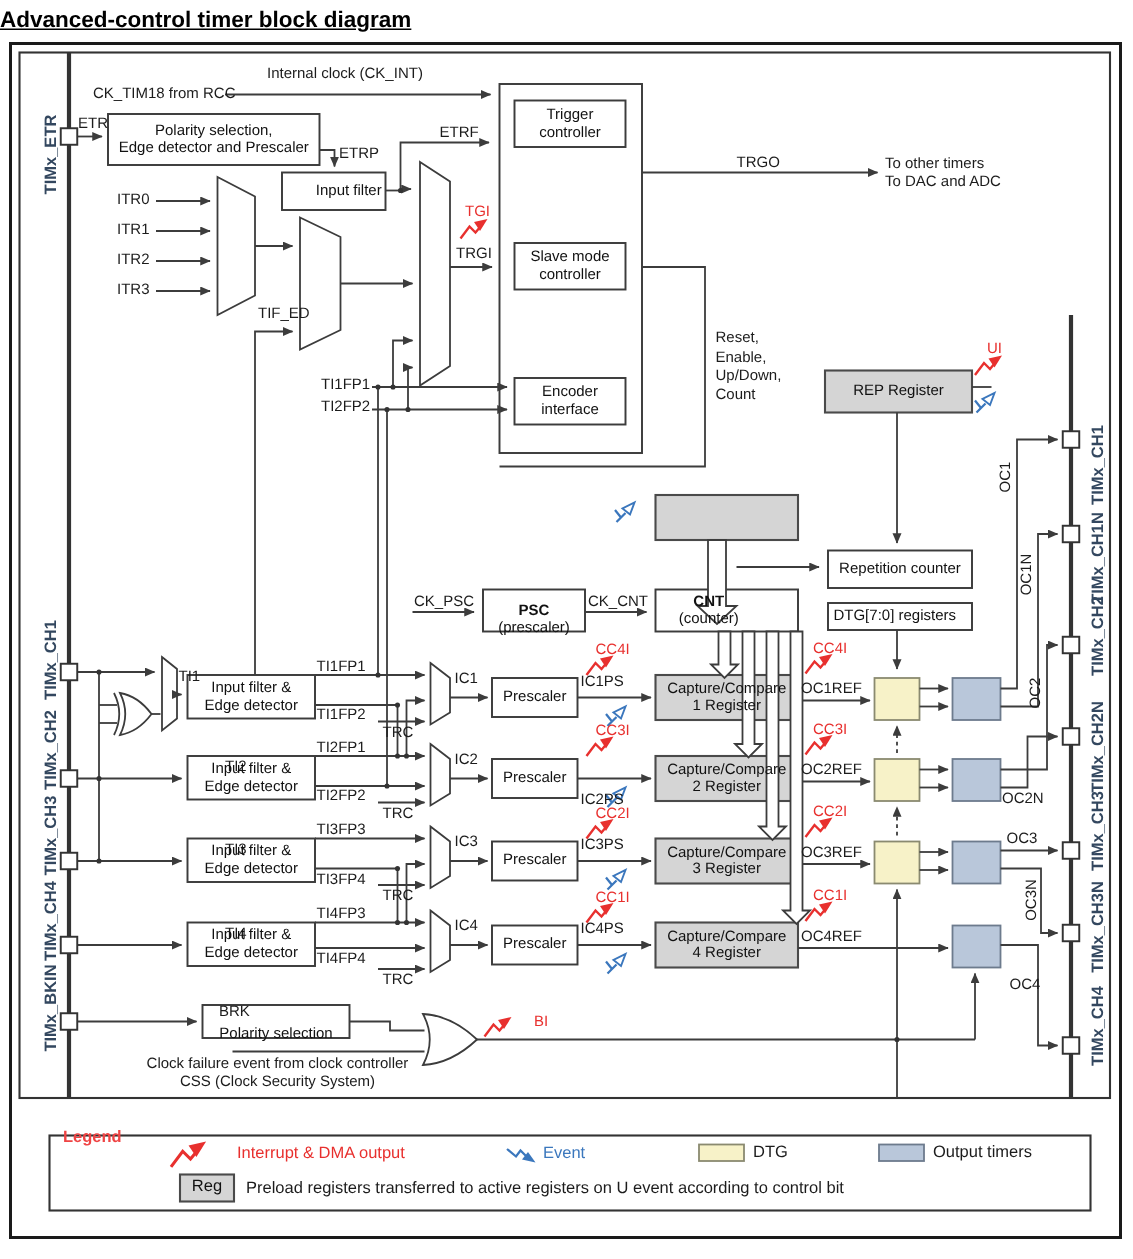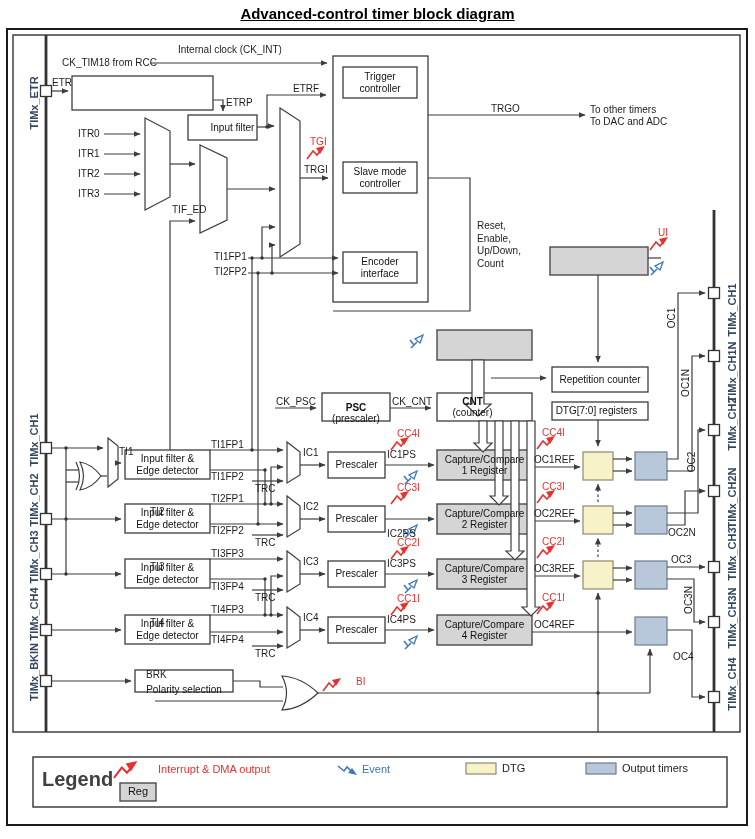--- a/index.html
+++ b/index.html
@@ -10,24 +10,24 @@
   .bx{position:absolute;display:flex;align-items:center;justify-content:center;text-align:center;
       white-space:pre-line;font-size:10px;line-height:11.5px;color:#111;}
   .bx2{flex-direction:column;}
   .rot{position:absolute;transform:translate(-50%,-50%) rotate(-90deg);font-weight:bold;
        font-size:11px;color:#33475f;white-space:nowrap;}
   .rots{position:absolute;transform:translate(-50%,-50%) rotate(-90deg);font-size:10px;
         color:#1c1c1c;white-space:nowrap;}
   .red{color:#e8302e;}
   .blu{color:#3b77bd;}
   .b{font-weight:bold;}
-  #title{position:absolute;left:0;right:0;top:5px;text-align:center;font-weight:bold;
+  #title{position:absolute;left:0;right:0;top:5px;font-weight:bold;
          font-size:15px;color:#000;}
   #title span{text-decoration:underline;}
-  #legend-title{position:absolute;left:42px;top:768px;font-weight:bold;font-size:20px;color:#404040;}
+  #legend-title{position:absolute;left:42px;top:752px;font-weight:bold;font-size:11px;color:#ef4444;}
 </style>
 </head>
 <body>
 
 <div id="wrap">
 
 <svg width="755" height="839" viewBox="0 0 755 839">
   <defs>
     <marker id="m" markerWidth="9" markerHeight="8" refX="6.5" refY="3" orient="auto" markerUnits="userSpaceOnUse">
       <path d="M0,0 L7,3 L0,6 Z" fill="#3c3c3c"></path>
@@ -277,20 +277,22 @@
       <polygon points="357,775 348,773 352,768" fill="#3b77bd"></polygon>
     </g>
   </g>
 </svg>
 
 <div id="title"><span>Advanced-control timer block diagram</span></div>
 
 <div class="l" style="left:62px;top:57px">CK_TIM18 from RCC</div>
 <div class="l" style="left:178px;top:44px">Internal clock (CK_INT)</div>
 <div class="l" style="left:52px;top:77px">ETR</div>
+<div class="bx" style="left:72px;top:76px;width:141px;height:34px">Polarity selection,
+Edge detector and Prescaler</div>
 <div class="l" style="left:226px;top:97px">ETRP</div>
 <div class="bx" style="left:188px;top:115px;width:89px;height:25px">Input filter</div>
 <div class="l" style="left:293px;top:83px">ETRF</div>
 <div class="bx" style="left:343px;top:67px;width:74px;height:31px">Trigger
 controller</div>
 <div class="l" style="left:491px;top:103px">TRGO</div>
 <div class="l" style="left:590px;top:104px;white-space:pre-line;line-height:12px">To other timers
 To DAC and ADC</div>
 <div class="l" style="left:78px;top:128px">ITR0</div>
 <div class="l" style="left:78px;top:148px">ITR1</div>
@@ -303,20 +305,21 @@
 controller</div>
 <div class="l" style="left:214px;top:251px">TI1FP1</div>
 <div class="l" style="left:214px;top:266px">TI2FP2</div>
 <div class="bx" style="left:343px;top:252px;width:74px;height:31px">Encoder
 interface</div>
 <div class="l" style="left:477px;top:220px;white-space:pre-line;line-height:12.5px">Reset,
 Enable,
 Up/Down,
 Count</div>
 
+<div class="bx" style="left:550px;top:247px;width:98px;height:28px">REP Register</div>
 <div class="l red" style="left:658px;top:227px">UI</div>
 <div class="bx" style="left:552px;top:367px;width:96px;height:25px">Repetition counter</div>
 <div class="l" style="left:276px;top:396px">CK_PSC</div>
 <div class="bx bx2" style="left:322px;top:393px;width:68px;height:40px">
   <span class="b">PSC</span>
   <span>(prescaler)</span>
 </div>
 <div class="l" style="left:392px;top:396px">CK_CNT</div>
 <div class="bx bx2" style="left:437px;top:393px;width:71px;height:28px">
   <span class="b">CNT</span>
@@ -410,21 +413,24 @@
 <div class="rot" style="left:732px;top:372px">TIMx_CH1N</div>
 <div class="rot" style="left:732px;top:424px">TIMx_CH2</div>
 <div class="rot" style="left:732px;top:498px">TIMx_CH2N</div>
 <div class="rot" style="left:732px;top:554px">TIMx_CH3</div>
 <div class="rot" style="left:732px;top:618px">TIMx_CH3N</div>
 <div class="rot" style="left:732px;top:684px">TIMx_CH4</div>
 
 <div class="l" style="left:146px;top:669px">BRK</div>
 <div class="bx" style="left:135px;top:670px;width:98px;height:40px">Polarity selection</div>
 <div class="l red" style="left:356px;top:676px">BI</div>
+<div class="l" style="left:75px;top:704px;width:220px;white-space:pre-line;text-align:center;line-height:11.5px">Clock failure event from clock controller
+CSS (Clock Security System)</div>
 
 <div id="legend-title">Legend</div>
 <div class="l l11 red" style="left:158px;top:763px">Interrupt &amp; DMA output</div>
 <div class="l l11 blu" style="left:362px;top:763px">Event</div>
 <div class="l l11" style="left:502px;top:762px">DTG</div>
 <div class="l l11" style="left:622px;top:762px">Output timers</div>
 <div class="bx" style="left:120px;top:783px;width:36px;height:18px;font-size:11px">Reg</div>
+<div class="l l11" style="left:164px;top:786px">Preload registers transferred to active registers on U event according to control bit</div>
 
 </div>
 
 </body></html>

